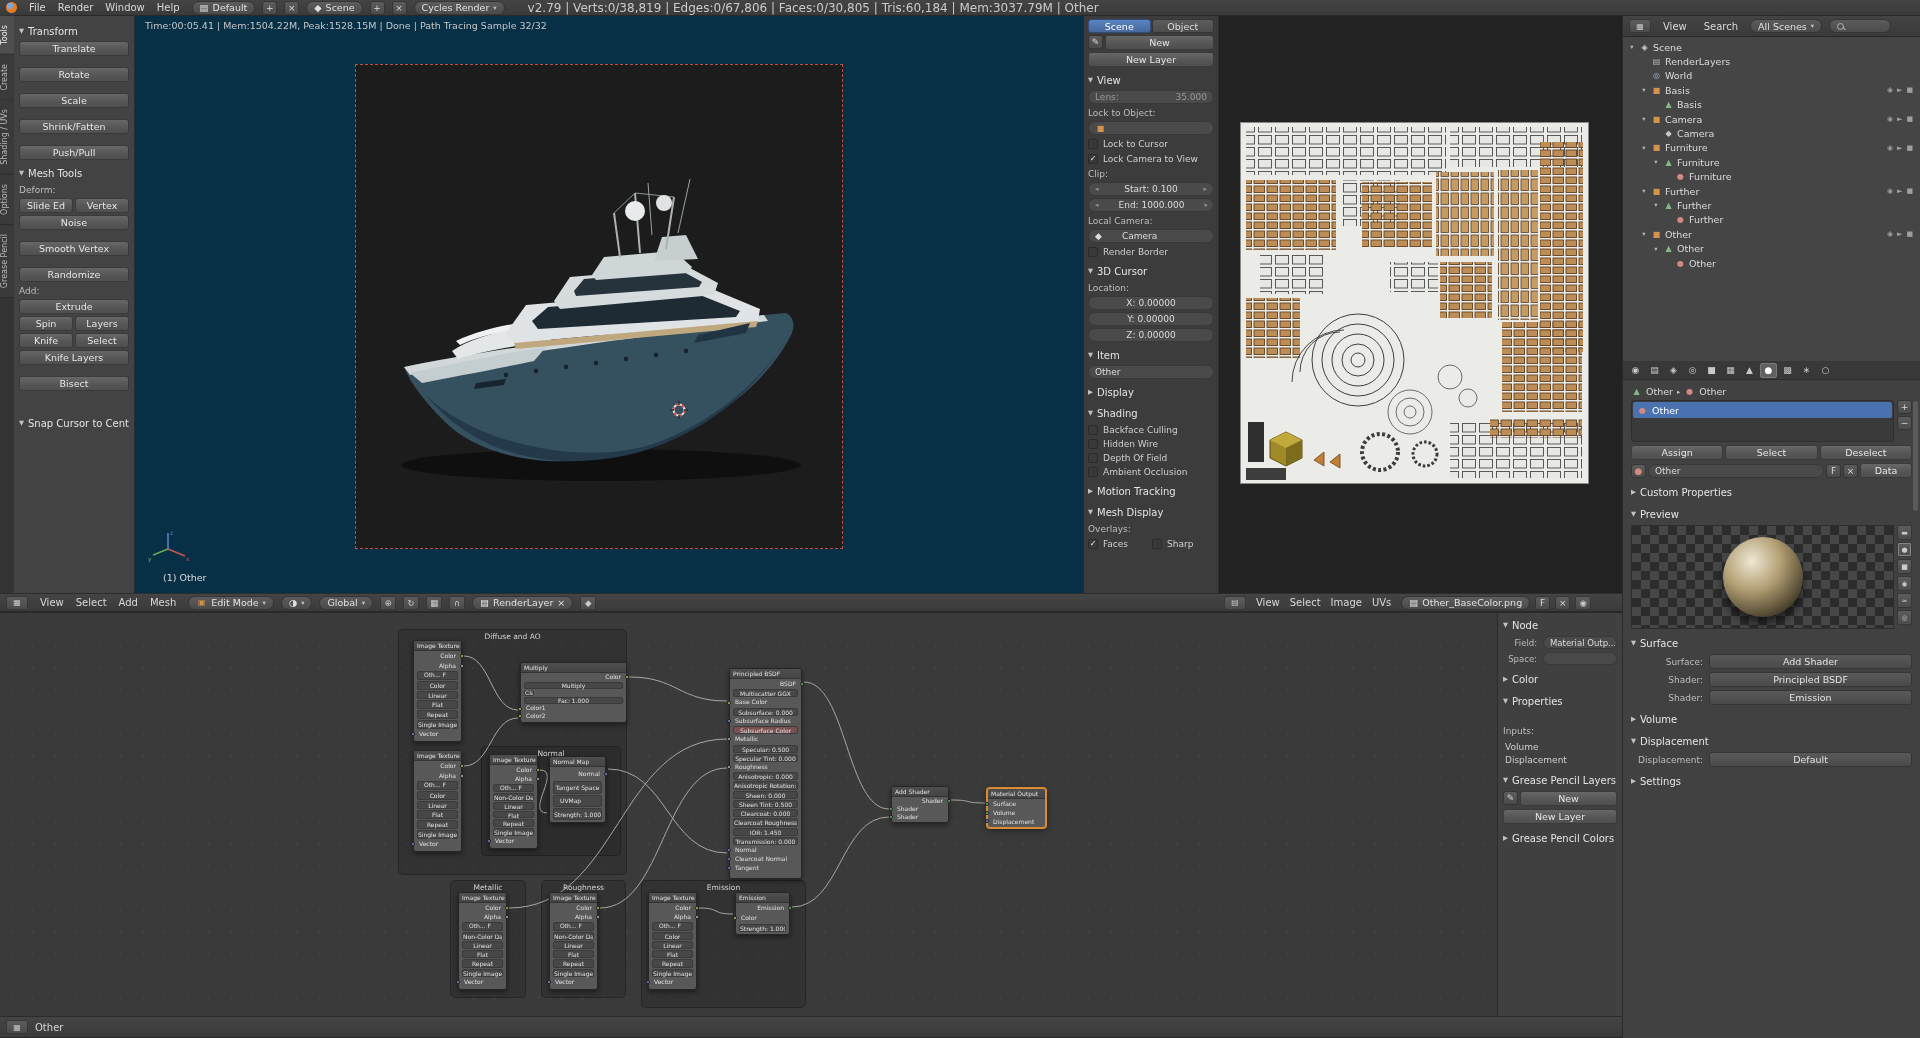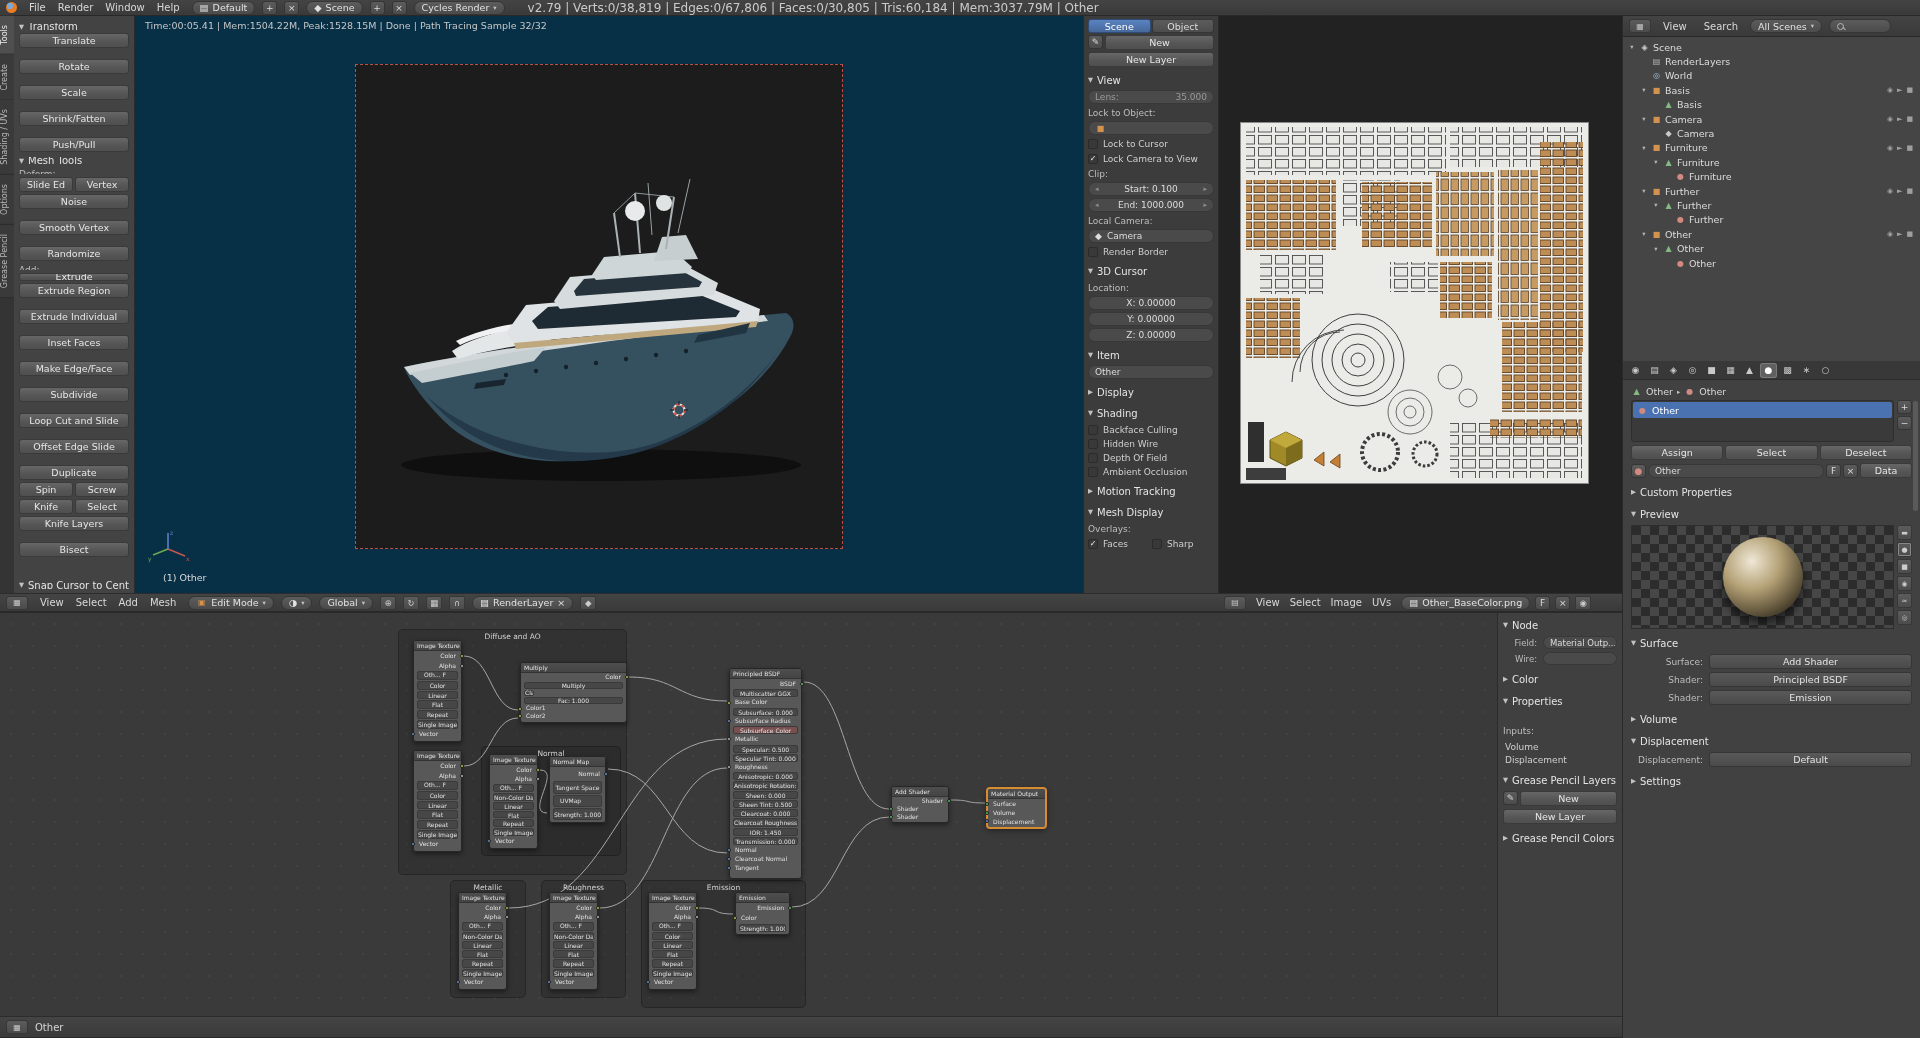--- a/index.html
+++ b/index.html
@@ -35,21 +35,21 @@
 .vstats{position:absolute;left:10px;top:4px;font-size:9.5px;color:#c6c6c6;white-space:nowrap;z-index:3}
 .camregion{position:absolute;border:1px dashed #b9504a;background:#1c1c1c;box-shadow:0 0 0 2000px rgba(0,0,0,.35)}
 .vobj{position:absolute;left:28px;bottom:10px;font-size:9.5px;color:#dadada;z-index:3}
 .axisgizmo{position:absolute;left:10px;bottom:24px;z-index:3}
 .cursor3d{position:absolute;z-index:3}
 
 .npanel{background:#3c3c3c;border-left:1px solid #2a2a2a;padding:3px 4px;display:flex;flex-direction:column;gap:2px;overflow:hidden}
 .ntabs{display:flex;gap:1px}
 .ntab{flex:1;height:14px;display:flex;align-items:center;justify-content:center;font-size:9.5px;border:1px solid #353535;border-radius:3px;background:linear-gradient(#5c5c5c,#4d4d4d);color:#ddd}
 .ntab.active{background:linear-gradient(#5a83c0,#46699c);border-color:#2f4c78;color:#fff}
-.field{background:#4a4a4a;border:1px solid #383838;border-radius:8px;height:14px;display:flex;align-items:center;padding:0 6px;font-size:9px;color:#dcdcdc;gap:5px;white-space:nowrap;overflow:hidden}
+.field{background:#4a4a4a;border:1px solid #383838;border-radius:8px;height:14px;display:flex;align-items:center;padding:0 6px;font-size:9px;color:#dcdcdc;gap:20px;white-space:nowrap;overflow:hidden}
 .field.center{justify-content:center}
 .field.num{justify-content:space-between}
 .arr{color:#8f8f8f;font-size:7px}
 .dim{color:#9a9a9a}
 .dim *{color:#9a9a9a}
 .chkrow{display:flex;align-items:center;gap:5px;font-size:9px;color:#cfcfcf;min-height:13px;white-space:nowrap;overflow:hidden}
 .chk{width:10px;height:10px;background:#393939;border:1px solid #2b2b2b;border-radius:2px;flex:none;display:flex;align-items:center;justify-content:center;font-size:8px;color:#eee}
 
 .uveditor{background:#222;overflow:hidden;border-left:1px solid #2a2a2a}
 
@@ -169,34 +169,24 @@
             <div class="btn" style="flex: 1 1 0%;">Vertex</div>
           </div>
         </div>
       <div class="btncol">
           <div class="btn">Noise</div>
           <div class="btn">Smooth Vertex</div>
           <div class="btn">Randomize</div>
         </div>
       <div class="lbl">Add:</div>
       <div class="btn">Extrude</div>
-      <div class="btncol">
-          <div class="btn">Extrude Region</div>
-          <div class="btn">Extrude Individual</div>
-          <div class="btn">Inset Faces</div>
-          <div class="btn">Make Edge/Face</div>
-          <div class="btn">Subdivide</div>
-          <div class="btn">Loop Cut and Slide</div>
-          <div class="btn">Offset Edge Slide</div>
-          <div class="btn">Duplicate</div>
-        </div>
       <div style="display:flex;flex-direction:column;gap:2px">
           <div class="btnrow">
             <div class="btn" style="flex: 1 1 0%;">Spin</div>
-            <div class="btn" style="flex: 1 1 0%;">Screw</div>
+            <div class="btn" style="flex: 1 1 0%;">Layers</div>
           </div>
           <div class="btnrow">
             <div class="btn" style="flex: 1 1 0%;">Knife</div>
             <div class="btn" style="flex: 1 1 0%;">Select</div>
           </div>
         </div>
       <div class="btncol">
           <div class="btn">Knife Layers</div>
           <div class="btn">Bisect</div>
         </div>
@@ -1112,21 +1102,21 @@
           <span class="tri">▼</span>
           <span>Node</span>
         </div>
       <div class="kvrow">
           <span class="k2">Field:</span>
           <div class="field" style="flex:1">
             <span>Material Outp...</span>
           </div>
         </div>
       <div class="kvrow">
-          <span class="k2">Wire:</span>
+          <span class="k2">Space:</span>
           <div class="field" style="flex:1"></div>
         </div>
       <div class="panel-h">
           <span class="tri">▶</span>
           <span>Color</span>
         </div>
       <div class="panel-h">
           <span class="tri">▼</span>
           <span>Properties</span>
         </div>

